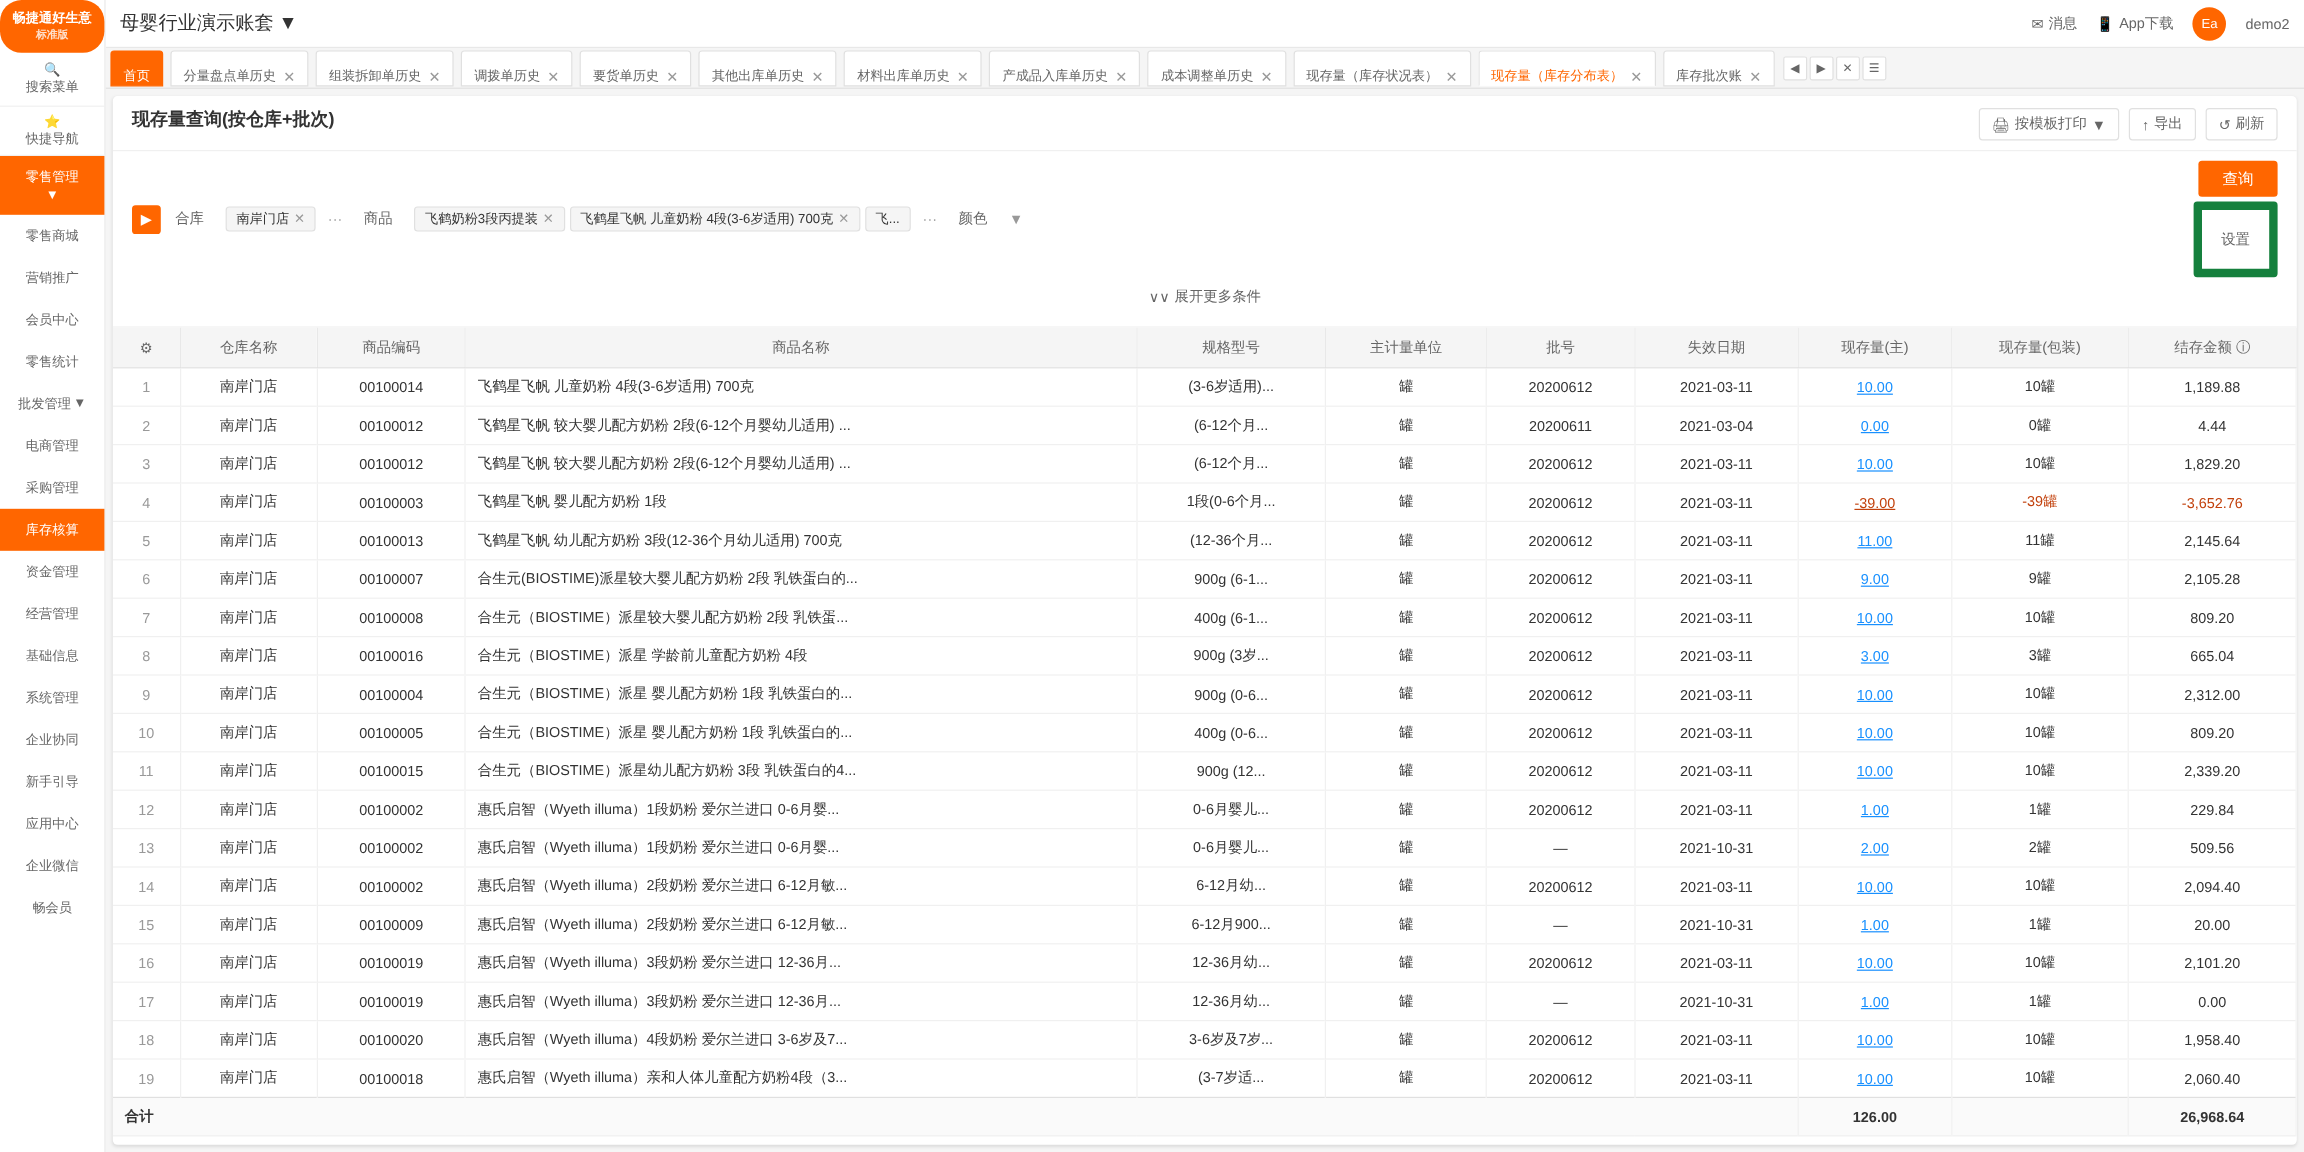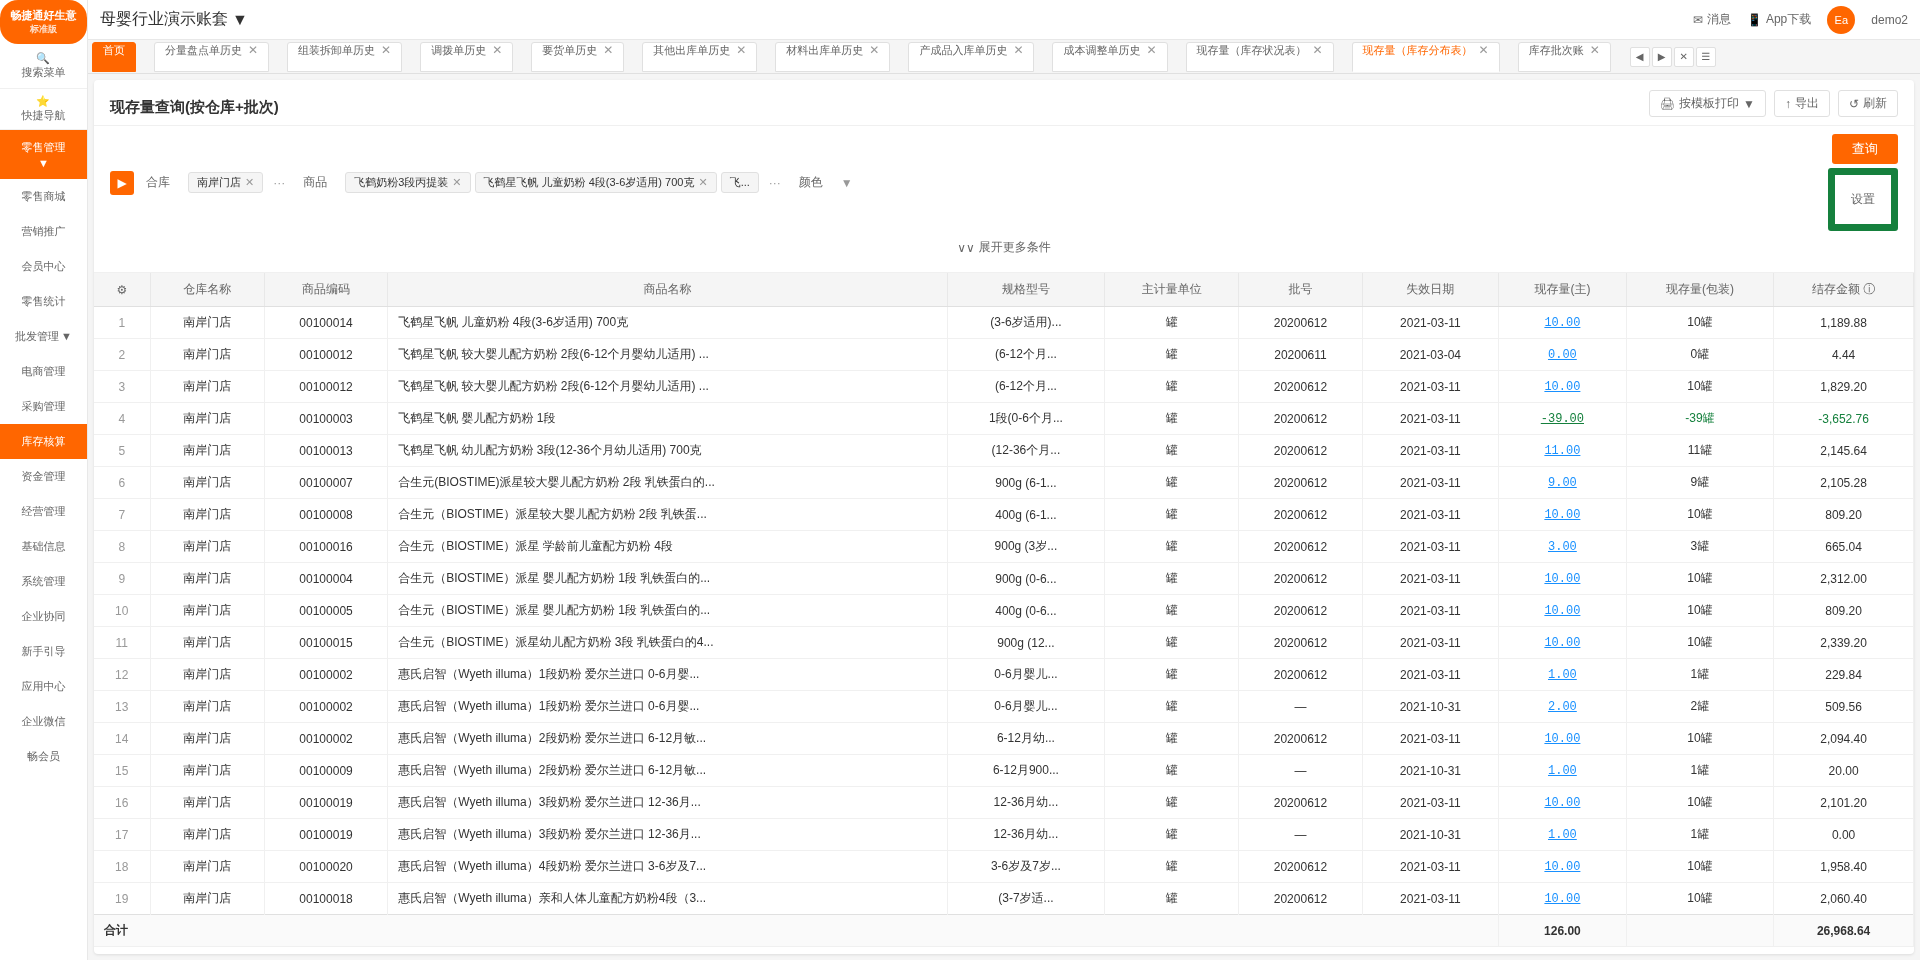--- a/index.html
+++ b/index.html
@@ -23,31 +23,31 @@
     .header-left { display: flex; align-items: center; gap: 8px; }
     .header-dropdown { display: flex; align-items: center; gap: 4px; color: #666; font-size: 16px; cursor: pointer; }
     .header-dropdown span { color: #333; }
     .header-right { display: flex; align-items: center; gap: 16px; }
     .header-action { display: flex; align-items: center; gap: 4px; color: #666; font-size: 12px; cursor: pointer; }
     .user-avatar { width: 28px; height: 28px; border-radius: 50%; background: #ff6600; color: #fff; display: flex; align-items: center; justify-content: center; font-size: 11px; cursor: pointer; }
 
     
     .tab-bar { background: #f5f5f5; border-bottom: 1px solid #e0e0e0; display: flex; align-items: center; overflow-x: auto; flex-shrink: 0; height: 34px; padding: 0 4px; }
     .tab-bar::-webkit-scrollbar { height: 2px; }
-    .tab { display: flex; align-items: flex-start; padding: 0 10px; height: 30px; background: #fff; border: 1px solid #e0e0e0; border-radius: 3px 3px 0 0; margin-right: 18px; font-size: 11px; color: #666; cursor: pointer; white-space: nowrap; flex-shrink: 0; }
+    .tab { display: flex; align-items: flex-end; padding: 0 10px; height: 30px; background: #fff; border: 1px solid #e0e0e0; border-radius: 3px 3px 0 0; margin-right: 6px; font-size: 11px; color: #666; cursor: pointer; white-space: nowrap; flex-shrink: 0; }
     .tab.active { background: #fff; color: #ff6600; border-bottom-color: #fff; font-weight: 500; }
     .tab-close { margin-left: 6px; color: #999; font-size: 12px; }
     .tab-home { background: #ff6600; color: #fff; border-color: #ff6600; }
     .tab-nav-btn { width: 20px; height: 20px; display: flex; align-items: center; justify-content: center; background: #fff; border: 1px solid #e0e0e0; border-radius: 2px; cursor: pointer; color: #666; font-size: 10px; margin: 0 1px; }
 
     
     .content-area { flex: 1; overflow: hidden; display: flex; flex-direction: column; background: #fff; margin: 6px; border-radius: 4px; box-shadow: 0 1px 3px rgba(0,0,0,0.1); }
 
     
-    .page-title-bar { padding: 10px 16px 8px; border-bottom: 1px solid #f0f0f0; display: flex; align-items: flex-end; justify-content: space-between; flex-shrink: 0; }
+    .page-title-bar { padding: 10px 16px 8px; border-bottom: 1px solid #f0f0f0; display: flex; align-items: flex-start; justify-content: space-between; flex-shrink: 0; }
     .page-title { font-size: 15px; font-weight: bold; color: #333; }
     .title-actions { display: flex; align-items: center; gap: 8px; }
     .title-btn { display: flex; align-items: center; gap: 4px; padding: 4px 10px; border: 1px solid #e0e0e0; border-radius: 3px; font-size: 12px; color: #666; cursor: pointer; background: #fff; }
 
     
     .filter-area { padding: 8px 16px; border-bottom: 1px solid #f0f0f0; flex-shrink: 0; }
     .filter-row { display: flex; align-items: center; gap: 12px; flex-wrap: wrap; }
     .filter-item { display: flex; align-items: center; gap: 18px; }
     .filter-label { color: #666; font-size: 12px; white-space: nowrap; }
     .filter-tags { display: flex; align-items: center; gap: 4px; flex-wrap: wrap; }
@@ -59,22 +59,22 @@
 
     
     .table-container { flex: 1; overflow: auto; }
     .data-table { width: 100%; border-collapse: collapse; font-size: 12px; }
     .data-table thead { background: #f5f5f5; position: sticky; top: 0; z-index: 10; }
     .data-table thead th { padding: 8px 10px; text-align: center; border-bottom: 1px solid #e0e0e0; border-right: 1px solid #e8e8e8; color: #666; font-weight: 500; white-space: nowrap; }
     .data-table tbody tr { border-bottom: 1px solid #f0f0f0; }
     .data-table tbody td { padding: 7px 10px; text-align: center; border-right: 1px solid #f0f0f0; white-space: nowrap; }
     .data-table tbody td.text-left { text-align: left; }
     .data-table .row-num { color: #999; }
-    .data-table .link-val { color: #1890ff; text-decoration: underline; cursor: pointer; font-family: Liberation Mono, monospace; }
-    .data-table .red-val { color: #15803d; }
+    .data-table .link-val { color: #1890ff; text-decoration: underline; cursor: pointer; }
+    .data-table .red-val { color: #c2410c; }
     .data-table .footer-row { background: #fafafa; font-weight: bold; }
     .data-table .footer-row td { border-top: 1px solid #e0e0e0; }
 
     
     .table-container::-webkit-scrollbar { width: 6px; height: 6px; }
     .table-container::-webkit-scrollbar-track { background: #f1f1f1; }
     .table-container::-webkit-scrollbar-thumb { background: #ccc; border-radius: 3px; }
 
     .orange-arrow-btn { width: 24px; height: 24px; background: #ff6600; color: #fff; border: none; border-radius: 3px; cursor: pointer; display: flex; align-items: center; justify-content: center; font-size: 12px; flex-shrink: 0; }
 

